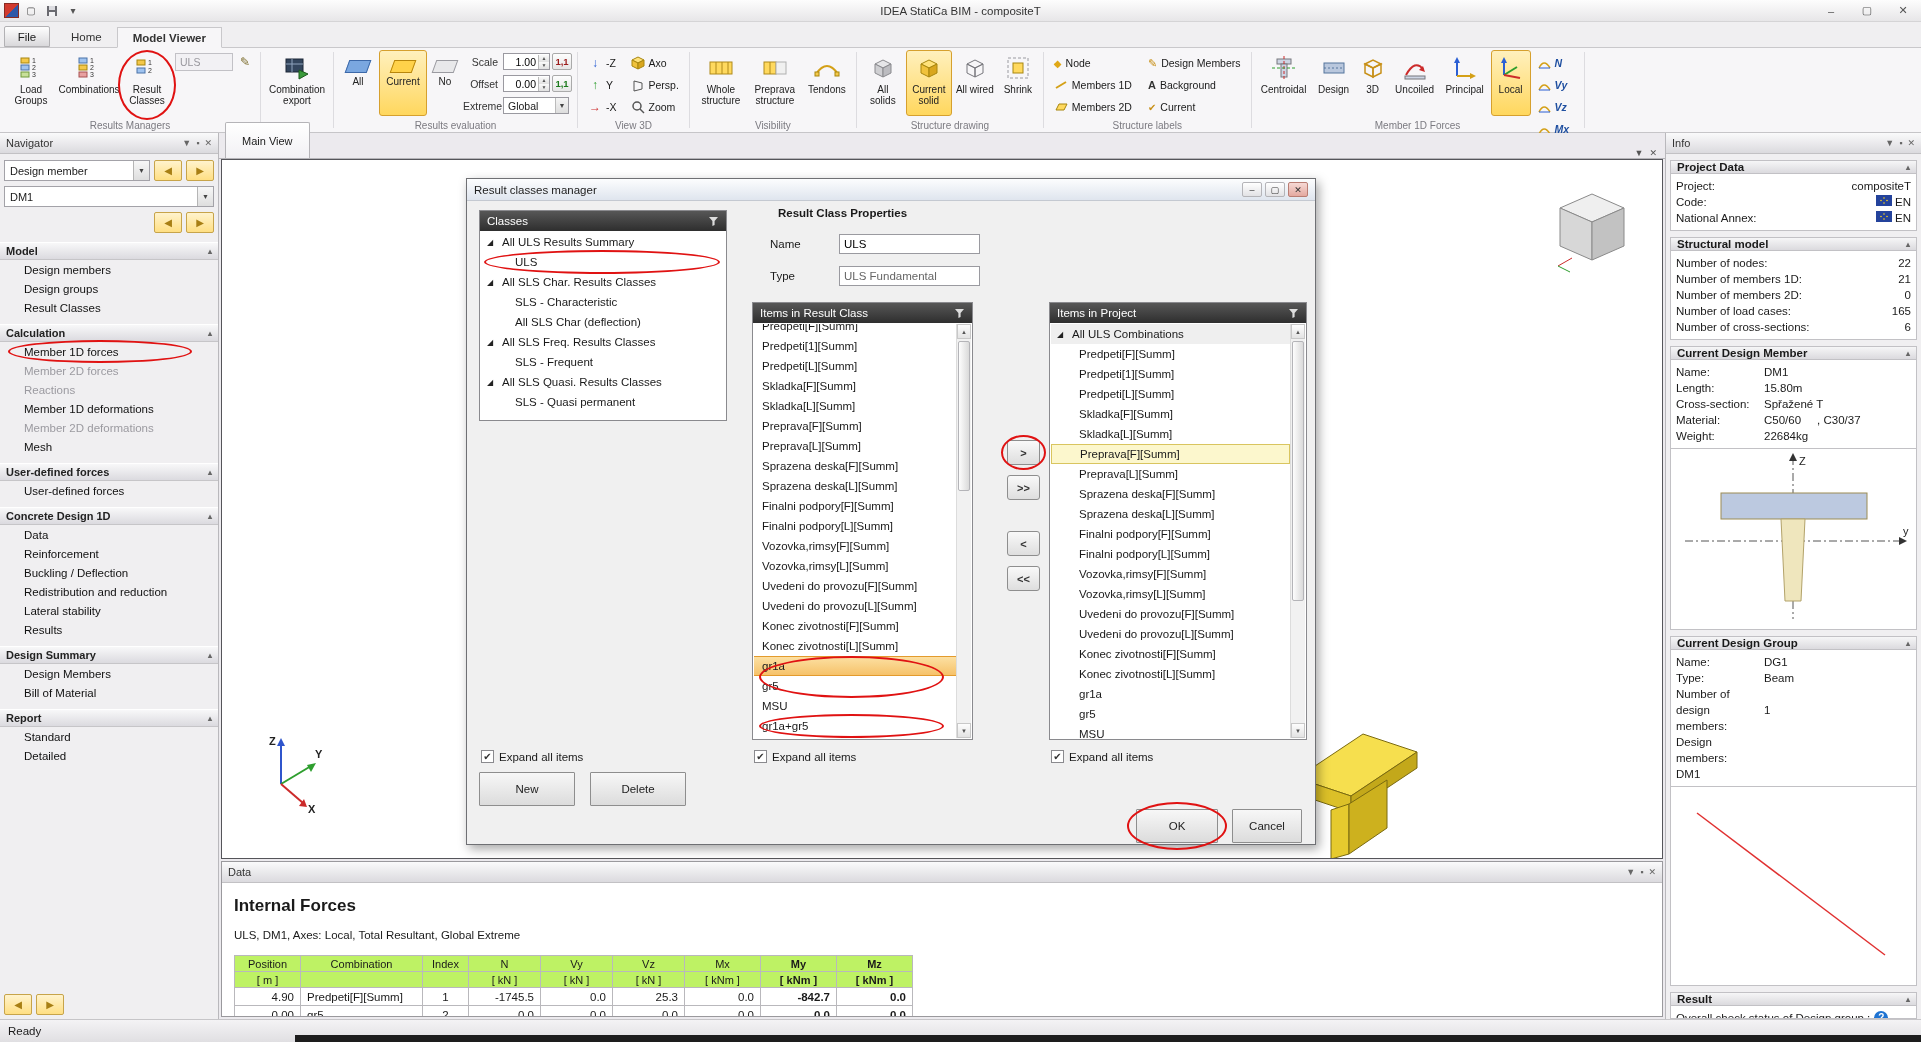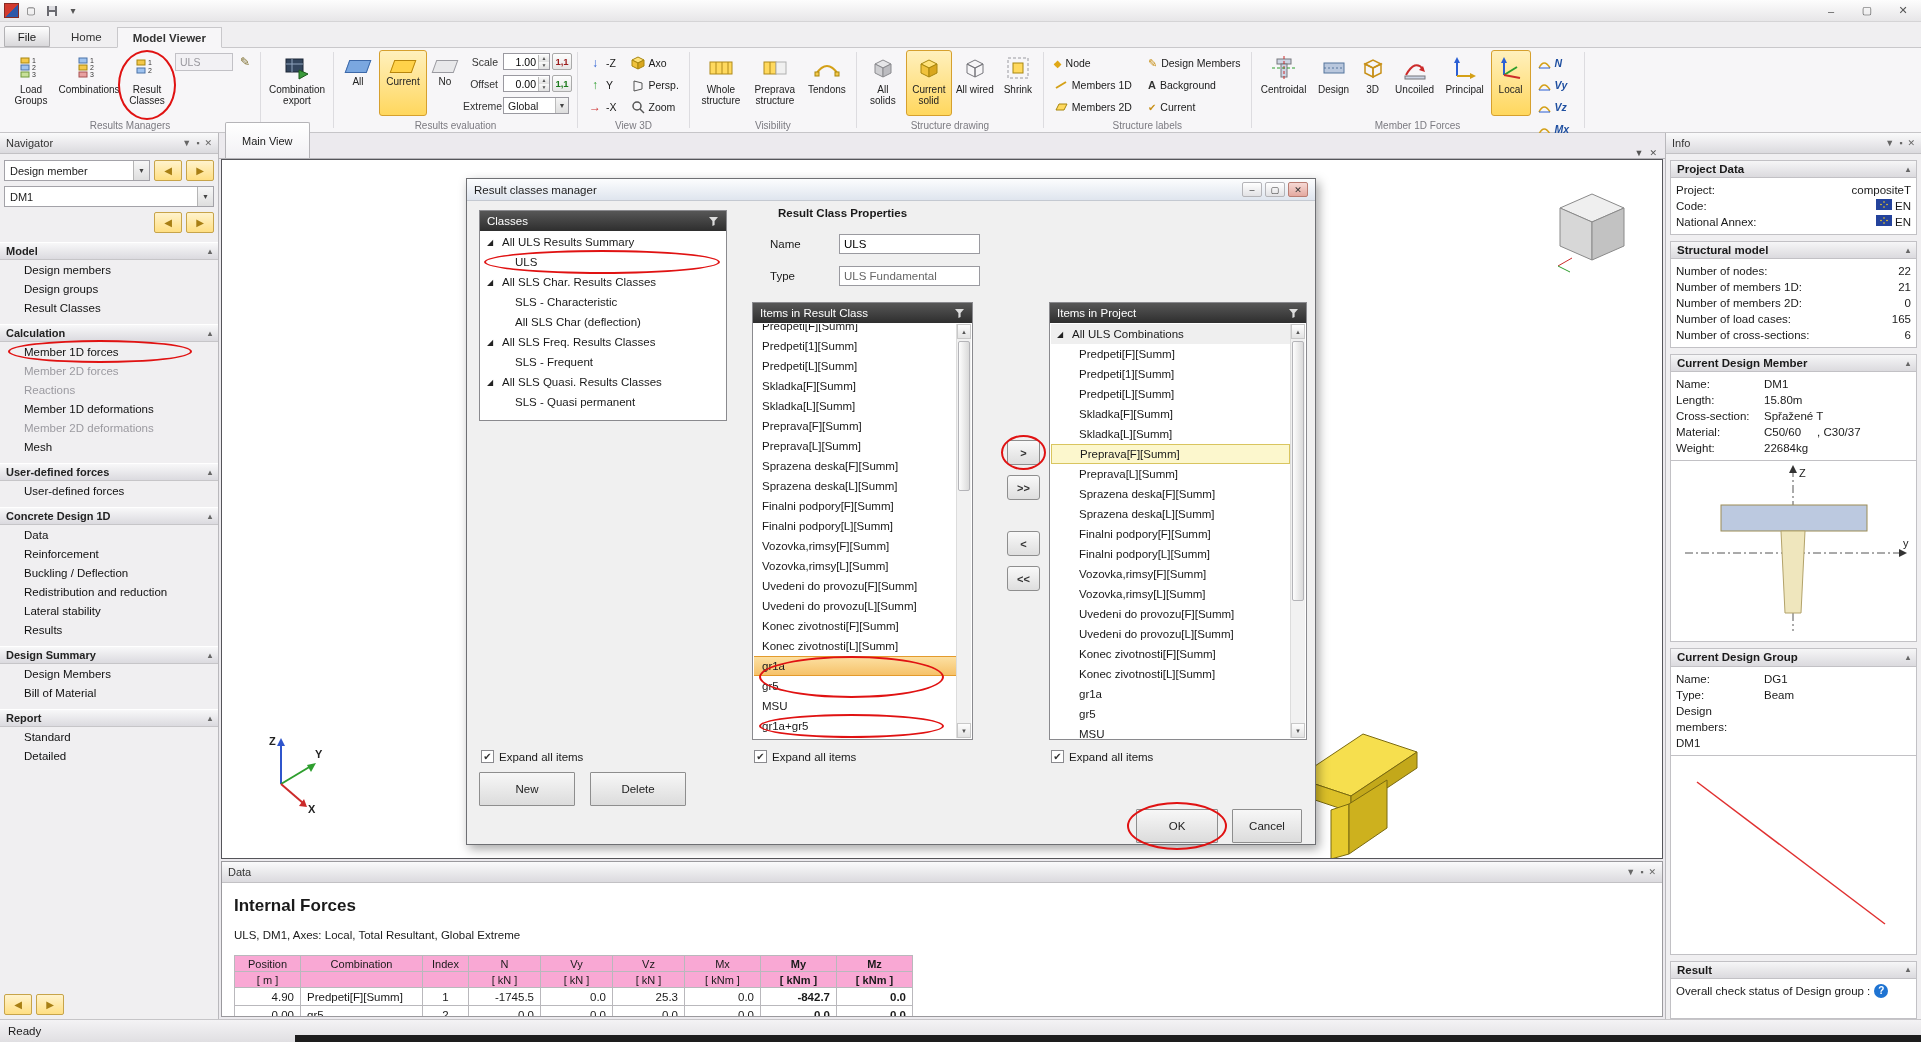--- a/index.html
+++ b/index.html
@@ -69,21 +69,21 @@
 #viewtabs{height:26px;flex:0 0 26px;display:flex;align-items:flex-end;padding-left:6px;border-bottom:1px solid #b5b4b8;}
 .vtab{height:36px;padding:0 16px;background:linear-gradient(#ffffff,#f2f1f4);border:1px solid #b5b4b8;border-bottom:none;display:flex;align-items:center;font-size:11px;border-radius:2px 2px 0 0;}
 .vticons{margin-left:auto;display:flex;gap:6px;padding-right:8px;color:#555;font-size:9px;}
 #canvas{flex:1;position:relative;background:#fff;border:1px solid #55555a;margin:0 2px;overflow:hidden;}
 #datapanel{height:156px;flex:0 0 156px;display:flex;flex-direction:column;border:1px solid #9a999d;margin:2px;background:#fff;overflow:hidden;}
 #data-content{flex:1;padding:6px 0 0 12px;overflow:hidden;}
 #data-heading{font-size:17px;font-weight:bold;line-height:22px;margin-top:6px;}
 #data-subtitle{font-size:11.5px;margin-top:12px;}
 table.res{border-collapse:collapse;font-size:11.5px;margin-top:14px;table-layout:fixed;}
 table.res th,table.res td{border:1px solid #b9b8bc;padding:0 6px;height:16px;overflow:hidden;white-space:nowrap;}
-table.res th{background:#f9a8d4;font-weight:normal;text-align:center;font-size:11px;margin-left:32px;}
+table.res th{background:#bef264;font-weight:normal;text-align:center;font-size:11px;margin-left:32px;}
 table.res th.bold{font-weight:bold;}
 table.res td{height:18px;}
 table.res td.c0,table.res td.c3,table.res td.c4,table.res td.c5,table.res td.c6,table.res td.c7,table.res td.c8{text-align:right;}
 table.res td.c1{text-align:left;}
 table.res td.c2{text-align:center;}
 table.res td.c7,table.res td.c8{font-weight:bold;}
 
 
 #dialog{position:absolute;left:466px;top:178px;width:850px;height:667px;background:#f0f0f0;border:1px solid #6f7074;box-shadow:3px 4px 10px rgba(0,0,0,.35);z-index:30;}
 .dlg-title{height:22px;background:linear-gradient(#fcfdfe,#dfe5ee);border-bottom:1px solid #c4c9d1;display:flex;align-items:center;padding:0 7px;font-size:11.5px;color:#222;}
@@ -156,20 +156,21 @@
       <span class="qbtn">▢</span>
       <span class="qbtn">
         <svg width="12" height="12" viewBox="0 0 12 12">
             <rect x="1" y="1" width="10" height="10" fill="#6a6a70"></rect>
             <rect x="3" y="1" width="6" height="4" fill="#dcdce0"></rect>
             <rect x="3" y="7" width="6" height="4" fill="#f2f2f4"></rect>
           </svg>
       </span>
       <span class="qbtn">▾</span>
     </div>
+    <span id="title-text">IDEA StatiCa BIM - compositeT</span>
     <div class="win-controls">
       <span class="win-btn">–</span>
       <span class="win-btn">▢</span>
       <span class="win-btn">✕</span>
     </div>
   </div>
 
   <div id="tabrow">
     <div class="file-tab">
         <span>File</span>
@@ -1253,20 +1254,24 @@
         <div class="info-row">
           <span class="lbl">Name:</span>
           <span class="val">DG1</span>
         </div>
 
         <div class="info-row">
           <span class="lbl">Type:</span>
           <span class="val">Beam</span>
         </div>
 
+        <div class="info-row">
+          <span class="lbl">Number of design members:</span>
+          <span class="val">1</span>
+        </div>
 
         <div class="info-row">
           <span class="lbl">Design members:</span>
           <span class="val"></span>
         </div>
 
         <div class="info-row">
           <span class="lbl">DM1</span>
           <span class="val"></span>
         </div>

